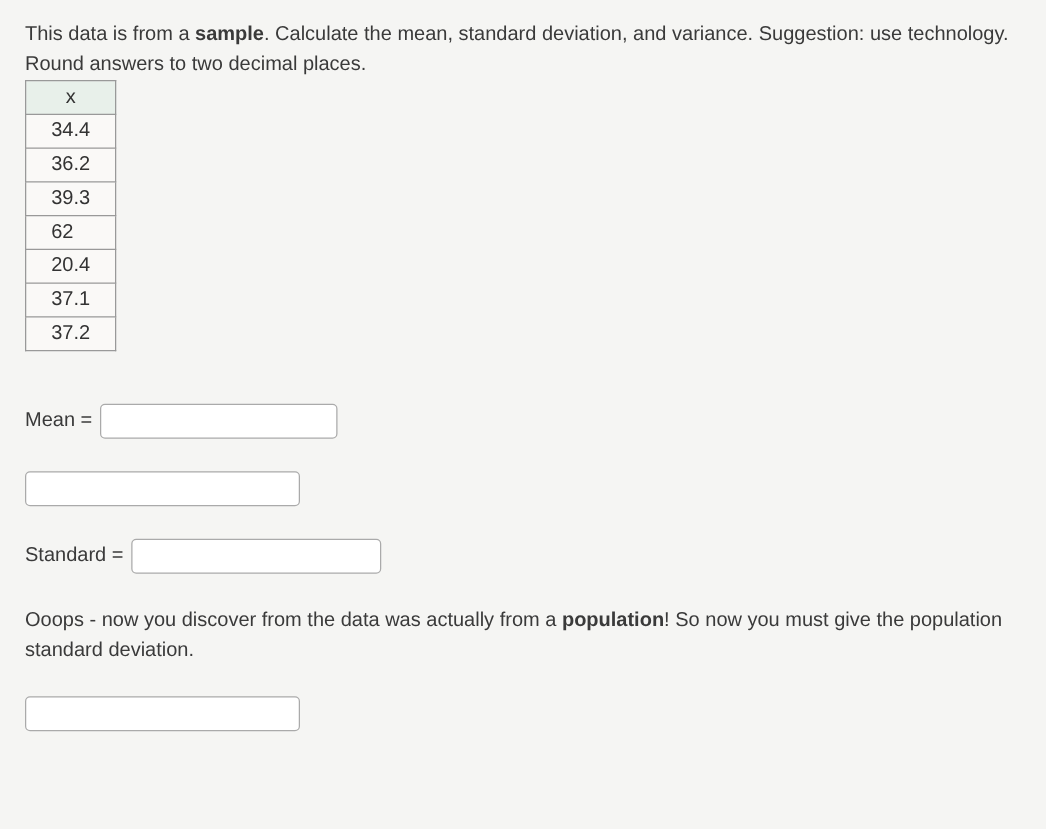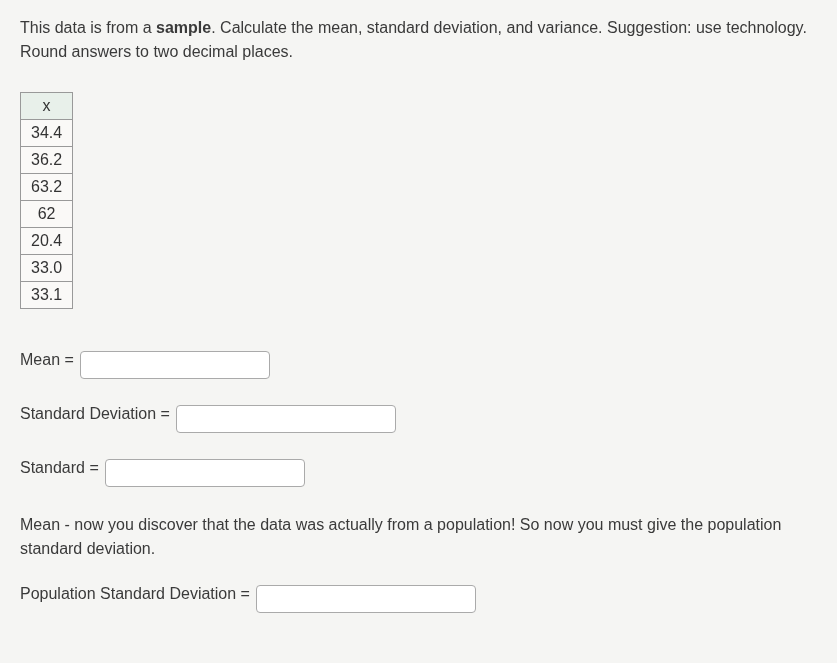--- a/index.html
+++ b/index.html
@@ -11,48 +11,48 @@
       font-family: -apple-system, BlinkMacSystemFont, "Segoe UI", Arial, sans-serif;
       background: #f5f5f3;
       padding: 16px 20px;
       color: #333;
       font-size: 16px;
       width: 837px;
       height: 663px;
     }
     .instructions {
       line-height: 1.5;
-      margin-bottom: 28px;
       color: #3a3a3a;
     }
     .instructions strong {
       font-weight: 700;
     }
     .data-table {
       border-collapse: collapse;
       margin-bottom: 42px;
     }
     .data-table th {
       background: #e8f0ea;
       border: 1px solid #999;
       padding: 4px 14px;
       font-weight: 400;
       text-align: center;
       min-width: 52px;
     }
     .data-table td {
       border: 1px solid #999;
-      padding: 4px 10px;
-      text-align: center;
+      padding: 4px 20px;
+      text-align: left;
       background: #faf9f7;
       min-width: 52px;
     }
     .answer-row {
       margin-bottom: 26px;
       display: flex;
+      align-items: center;
       gap: 6px;
     }
     .answer-label {
       color: #3a3a3a;
     }
     .answer-input {
       border: 1px solid #aaa;
       border-radius: 4px;
       background: #fff;
       height: 28px;
@@ -63,21 +63,21 @@
     .input-sd { width: 220px; }
     .input-var { width: 200px; }
     .input-popsd { width: 220px; }
     .ooops-text {
       margin-top: 8px;
       margin-bottom: 24px;
       line-height: 1.5;
       color: #3a3a3a;
     }
     .ooops-text strong {
-      font-weight: 400;
+      font-weight: 700;
     }
   </style>
 </head>
 <body>
 
 <div class="instructions">
   <span>This data is from a </span><strong>sample</strong><span>. Calculate the mean, standard deviation, and variance. Suggestion: use technology. Round answers to two decimal places.</span>
 </div>
 
 <table class="data-table">
@@ -87,52 +87,50 @@
     </tr>
   </thead>
   <tbody>
     <tr>
         <td>34.4</td>
       </tr>
     <tr>
         <td>36.2</td>
       </tr>
     <tr>
-        <td>63.2</td>
+        <td>39.3</td>
       </tr>
     <tr>
         <td>62</td>
       </tr>
     <tr>
         <td>20.4</td>
       </tr>
     <tr>
-        <td>33.0</td>
+        <td>37.1</td>
       </tr>
     <tr>
-        <td>33.1</td>
+        <td>37.2</td>
       </tr>
   </tbody>
 </table>
 
 <div class="answer-row">
   <span class="answer-label">Mean =</span>
   <input type="text" class="answer-input input-mean" value="" style="">
 </div>
 
 <div class="answer-row">
-  <span class="answer-label">Standard Deviation =</span>
   <input type="text" class="answer-input input-sd" value="" style="">
 </div>
 
 <div class="answer-row">
   <span class="answer-label">Standard =</span>
   <input type="text" class="answer-input input-var" value="" style="">
 </div>
 
 <div class="ooops-text">
-  <span>Mean - now you discover that the data was actually from a </span><strong>population</strong><span>! So now you must give the population standard deviation.</span>
+  <span>Ooops - now you discover from the data was actually from a </span><strong>population</strong><span>! So now you must give the population standard deviation.</span>
 </div>
 
 <div class="answer-row">
-  <span class="answer-label">Population Standard Deviation =</span>
   <input type="text" class="answer-input input-popsd" value="" style="">
 </div>
 
 </body></html>

